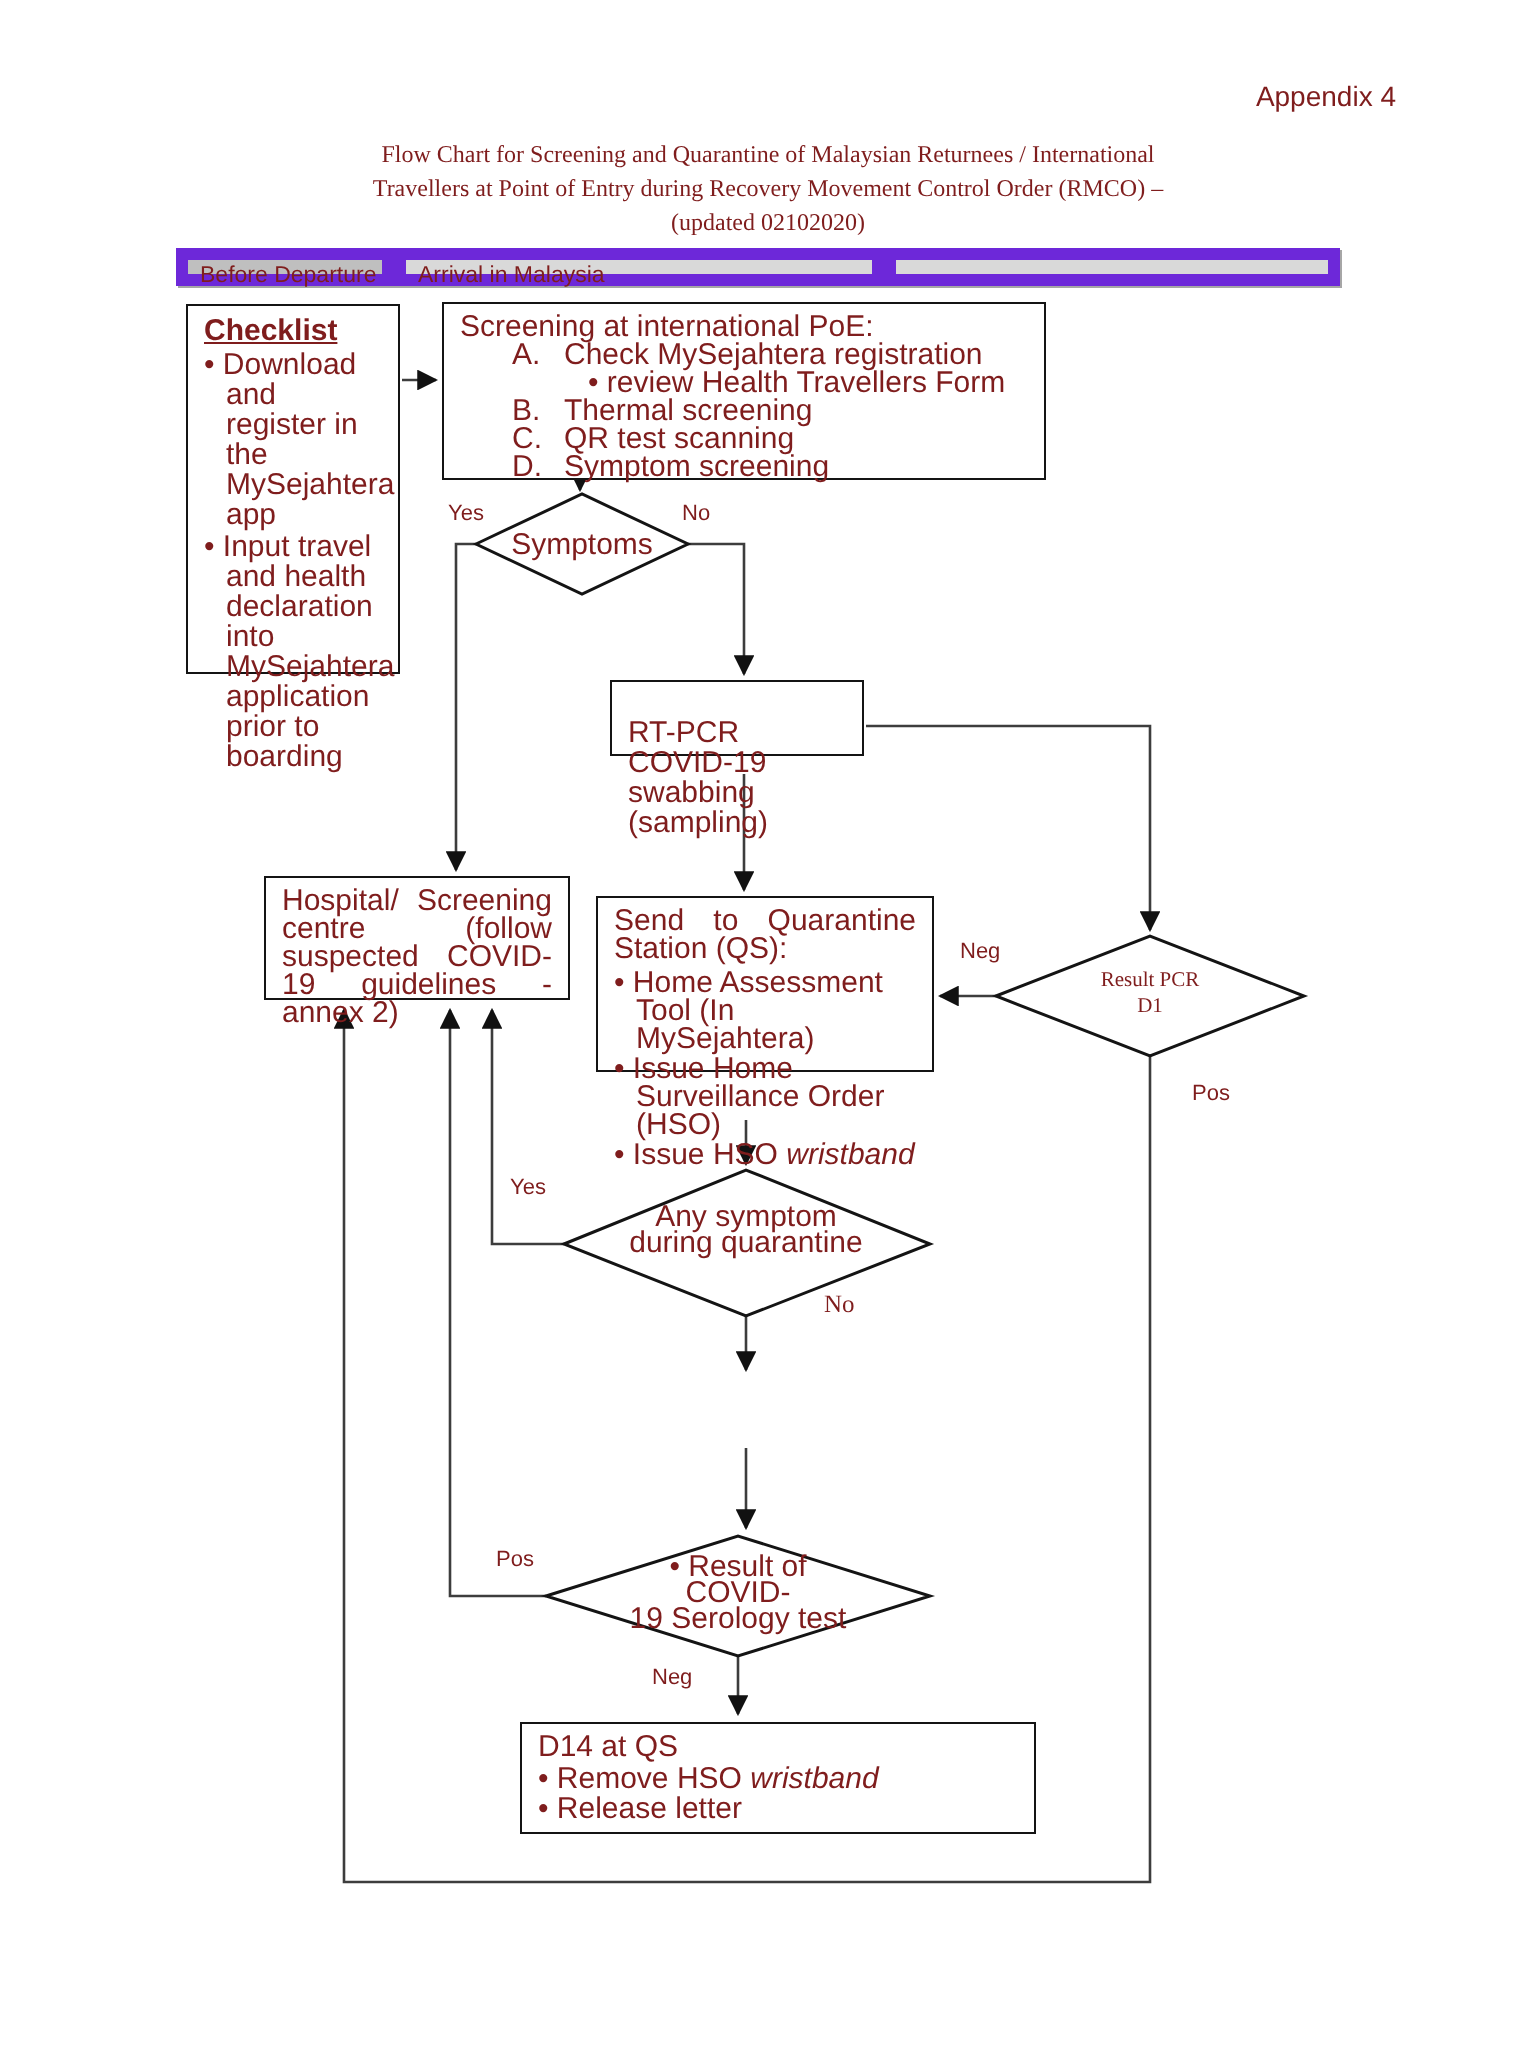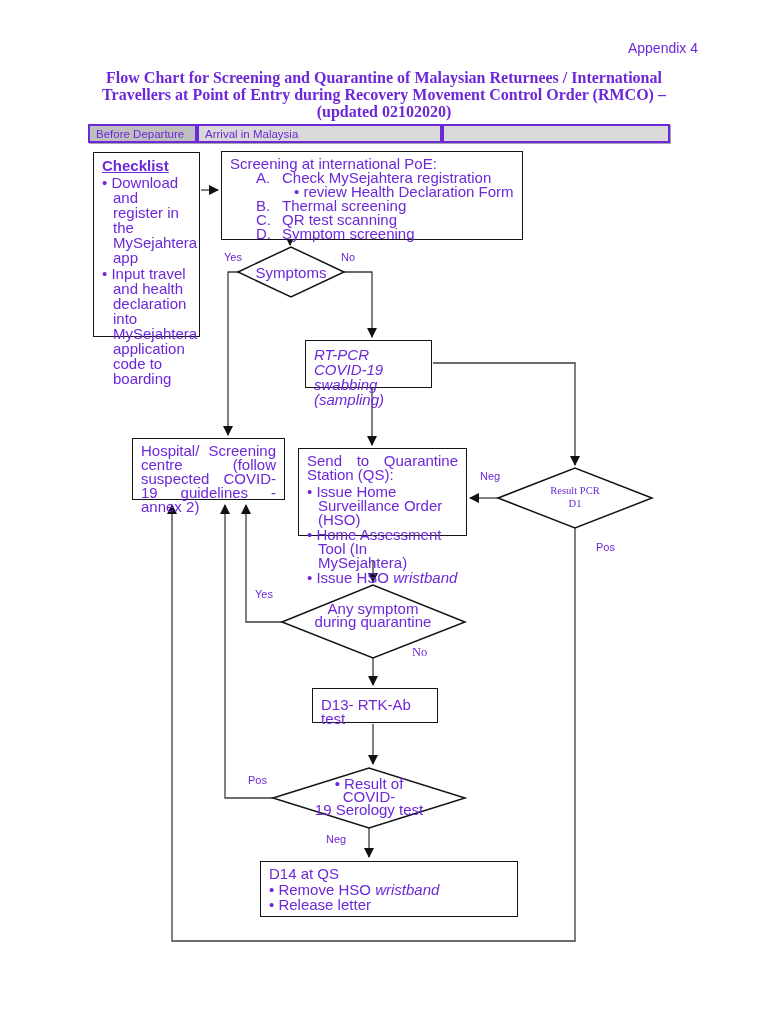--- a/index.html
+++ b/index.html
@@ -1,23 +1,23 @@
 <!DOCTYPE html>
 <html><head>
 <meta charset="utf-8">
 <style>
   html,body{margin:0;padding:0;background:#fff;}
   #page{position:relative;width:768px;height:1024px;background:#ffffff;overflow:hidden;
-        font-family:"Liberation Sans",sans-serif;color:#6d28d9;}
+        font-family:"Liberation Sans",sans-serif;color:#7f1d1d;}
   
   #appendix{position:absolute;top:40px;right:70px;font-size:14px;}
   #title{position:absolute;top:69px;left:50px;width:668px;text-align:center;
-         font-family:"Liberation Serif",serif;font-weight:bold;font-size:16px;line-height:17px;}
+         font-family:"Liberation Serif",serif;font-weight:normal;font-size:12px;line-height:17px;}
   
-  .phase-cell{position:absolute;top:124px;height:19px;border:2px solid #6d28d9;
+  .phase-cell{position:absolute;top:124px;height:19px;border:6px solid #6d28d9;
               box-sizing:border-box;font-size:11.5px;line-height:17px;padding-left:6px;
               box-shadow:1px 1px 0 rgba(0,0,0,.35);}
   
   .box{position:absolute;background:#fff;border:1.5px solid #141414;box-sizing:border-box;
        font-size:15px;line-height:14px;padding:5px 8px;z-index:2;}
   .justify{text-align:justify;}
   .bold-ul{font-weight:bold;text-decoration:underline;}
   ul.blt{list-style:none;margin:2px 0 0 0;padding:0;}
   ul.blt li{padding-left:11px;text-indent:-11px;margin:0 0 1px 0;}
   ul.blt li::before{content:"• ";}
@@ -75,59 +75,58 @@
   </div>
 
   <div class="phase-cell" style="left:88px;width:109px;background:#bfbfbf;">Before Departure</div>
   <div class="phase-cell" style="left:197px;width:245px;background:#d9d9d9;">Arrival in Malaysia</div>
   <div class="phase-cell" style="left:442px;width:228px;background:#d9d9d9;"></div>
 
   <div class="box" style="left:93px;top:152px;width:107px;height:185px;line-height:15px;">
     <div class="bold-ul">Checklist</div>
     <ul class="blt">
       <li>Download and register in the MySejahtera app</li>
-      <li>Input travel and health declaration into MySejahtera application code to boarding</li>
+      <li>Input travel and health declaration into MySejahtera application prior to boarding</li>
     </ul>
   </div>
 
   <div class="box" style="left:221px;top:151px;width:302px;height:89px;">
     <div>Screening at international PoE:</div>
     <div class="srow">
       <span class="skey">A.</span>
       <span>Check MySejahtera registration</span>
     </div>
-    <div class="ssub">review Health Declaration Form</div>
+    <div class="ssub">review Health Travellers Form</div>
     <div class="srow">
       <span class="skey">B.</span>
       <span>Thermal screening</span>
     </div>
     <div class="srow">
       <span class="skey">C.</span>
       <span>QR test scanning</span>
     </div>
     <div class="srow">
       <span class="skey">D.</span>
       <span>Symptom screening</span>
     </div>
   </div>
 
-  <div class="box justify" style="left:305px;top:340px;width:127px;height:48px;line-height:15px;padding-top:6px;font-style:italic;">RT-PCR COVID-19 swabbing (sampling)</div>
+  <div class="box justify" style="left:305px;top:340px;width:127px;height:38px;line-height:15px;padding-top:18px;">RT-PCR COVID-19 swabbing (sampling)</div>
 
   <div class="box justify" style="left:132px;top:438px;width:153px;height:62px;">Hospital/ Screening centre (follow suspected COVID-19 guidelines - annex 2)</div>
 
   <div class="box" style="left:298px;top:448px;width:169px;height:88px;">
     <div class="justify">Send to Quarantine Station (QS):</div>
     <ul class="blt" style="margin-top:3px;">
+      <li><span>Home Assessment Tool (In MySejahtera)</span><span class="it"></span></li>
       <li><span>Issue Home Surveillance Order (HSO)</span><span class="it"></span></li>
-      <li><span>Home Assessment Tool (In MySejahtera)</span><span class="it"></span></li>
       <li><span>Issue HSO </span><span class="it">wristband</span></li>
     </ul>
   </div>
 
-  <div class="box" style="left:312px;top:688px;width:126px;height:35px;padding-top:9px;">D13- RTK-Ab test</div>
 
   <div class="box" style="left:260px;top:861px;width:258px;height:56px;">
     <div>D14 at QS</div>
     <ul class="blt" style="margin-top:2px;">
       <li><span>Remove HSO </span><span class="it">wristband</span></li>
       <li><span>Release letter</span><span class="it"></span></li>
     </ul>
   </div>
 
   <div class="dlabel" style="left:241px;top:266px;width:100px;">Symptoms</div>

